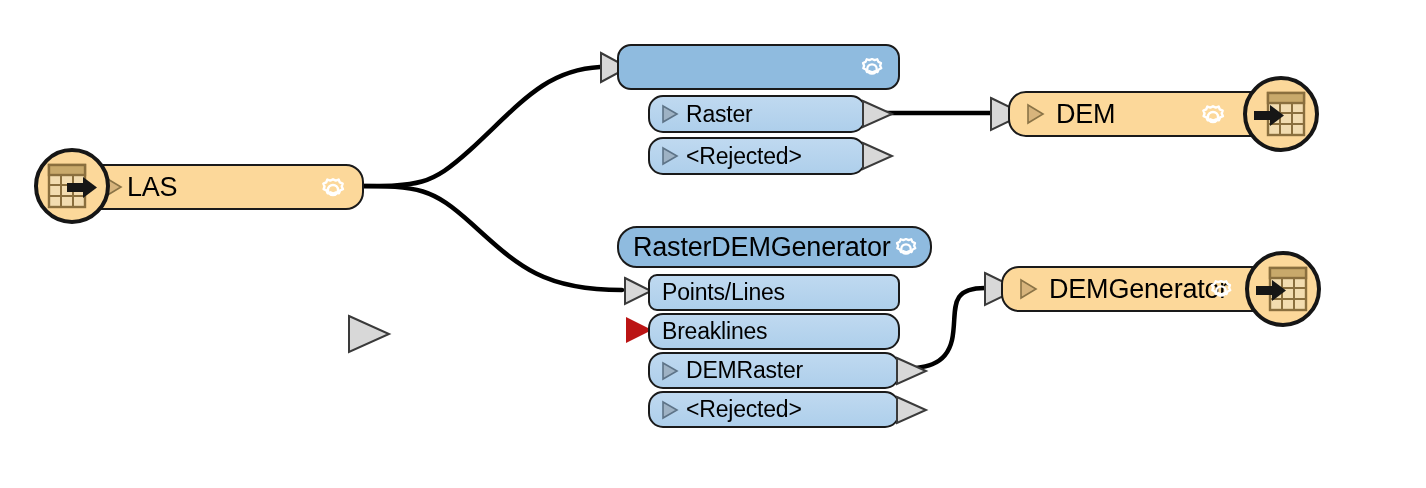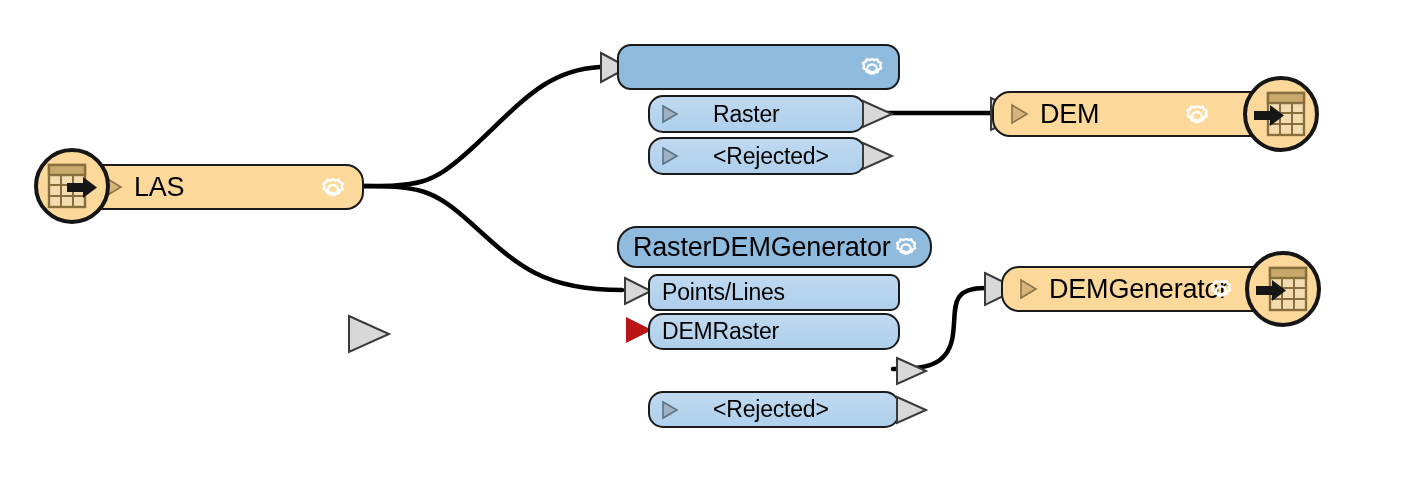--- a/index.html
+++ b/index.html
@@ -26,21 +26,21 @@
   .cap {
     position: absolute;
     box-sizing: border-box;
     border: 2.5px solid #1a1a1a;
     border-radius: 18px;
     display: flex;
     align-items: center;
   }
   .cap.orange { background: #fcd89a; }
   .cap.blue-head { background: #8fbbdf; }
-  .cap.blue-port { background: #b6d4ee; background-image: linear-gradient(180deg,#bfd9f0 0%, #aecfeb 100%); gap: 27px; }
+  .cap.blue-port { background: #b6d4ee; background-image: linear-gradient(180deg,#bfd9f0 0%, #aecfeb 100%); }
 
   .label {
     font-size: 27px;
     color: #000;
     line-height: 1;
     white-space: nowrap;
     letter-spacing: -0.2px;
   }
   .label.small {
     font-size: 23px;
@@ -82,21 +82,21 @@
 <div class="node" style="left:34px; top:148px; width:340px; height:76px;">
 
   <svg style="position:absolute; left:311px; top:164px;" width="50" height="44" viewBox="0 0 50 44">
     <polygon points="4,4 44,22 4,40" fill="#d8d8d8" stroke="#3a3a3a" stroke-width="2"></polygon>
   </svg>
 
   <div class="cap orange" style="left:50px; top:16px; width:280px; height:46px;">
     <svg class="tri" style="margin-left:16px;" width="22" height="24" viewBox="0 0 22 24">
       <polygon points="4,3 19,12 4,21" fill="#d7b47c" stroke="#8a7346" stroke-width="1.6"></polygon>
     </svg>
-    <span class="label" style="margin-left:10px;">LAS</span>
+    <span class="label" style="margin-left:3px;">LAS</span>
     <svg class="gear" style="position:absolute; right:14px; top:9px;" width="30" height="30" viewBox="0 0 32 32">
       <g fill="none" stroke="#ffffff" stroke-width="2.6" stroke-linejoin="round">
         <path d="M16 4.6 l3 1.3 3-1 1.3 3 3 1.3 -1 3 1.3 3 -3 1.3 -1.3 3 -3 -1 -3 1.3 -3 -1.3 -3 1 -1.3 -3 -3 -1.3 1 -3 -1.3 -3 3 -1.3 1.3 -3 3 1z"></path>
         <circle cx="16" cy="16" r="5.4"></circle>
       </g>
     </svg>
   </div>
 
   <div class="endcap" style="left:0px; top:0px;">
     <svg width="54" height="50" viewBox="0 0 54 50">
@@ -166,23 +166,29 @@
     <polygon points="3,3 29,16 3,29" fill="#d8d8d8" stroke="#3a3a3a" stroke-width="2"></polygon>
   </svg>
   <div class="cap blue-port" style="left:50px; top:50px; width:252px; height:37px; border-radius:9px;">
     <span class="label small" style="margin-left:12px;">Points/Lines</span>
   </div>
 
   <svg style="position:absolute; left:26px; top:90px;" width="34" height="34" viewBox="0 0 34 34">
     <polygon points="2,3 28,16 2,29" fill="#bb1414"></polygon>
   </svg>
   <div class="cap blue-port" style="left:50px; top:89px; width:252px; height:37px; border-radius:15px;">
-    <span class="label small" style="margin-left:12px;">DEMRaster</span>
-  </div>
-
+    <span class="label small" style="margin-left:12px;">Breaklines</span>
+  </div>
+
+  <div class="cap blue-port" style="left:50px; top:128px; width:252px; height:37px; border-radius:15px;">
+    <svg class="port-tri" width="20" height="22" viewBox="0 0 20 22">
+      <polygon points="3,3 17,11 3,19" fill="#9eb2c4" stroke="#5d7387" stroke-width="1.6"></polygon>
+    </svg>
+    <span class="label small">DEMRaster</span>
+  </div>
   <svg style="position:absolute; left:296px; top:131px;" width="40" height="34" viewBox="0 0 40 34">
     <polygon points="3,3 32,16 3,29" fill="#d8d8d8" stroke="#3a3a3a" stroke-width="2"></polygon>
   </svg>
 
   <div class="cap blue-port" style="left:50px; top:167px; width:252px; height:37px; border-radius:15px;">
     <svg class="port-tri" width="20" height="22" viewBox="0 0 20 22">
       <polygon points="3,3 17,11 3,19" fill="#9eb2c4" stroke="#5d7387" stroke-width="1.6"></polygon>
     </svg>
     <span class="label small">&lt;Rejected&gt;</span>
   </div>
@@ -190,21 +196,21 @@
     <polygon points="3,3 32,16 3,29" fill="#d8d8d8" stroke="#3a3a3a" stroke-width="2"></polygon>
   </svg>
 </div>
 
 <div class="node" style="left:988px; top:76px; width:340px; height:76px;">
 
   <svg style="position:absolute; left:0px; top:19px;" width="44" height="40" viewBox="0 0 44 40">
     <polygon points="3,3 36,19 3,35" fill="#d8d8d8" stroke="#3a3a3a" stroke-width="2"></polygon>
   </svg>
 
-  <div class="cap orange" style="left:4px; top:15px; width:280px; height:46px;">
+  <div class="cap orange" style="left:20px; top:15px; width:280px; height:46px;">
     <svg class="tri" style="margin-left:14px;" width="22" height="24" viewBox="0 0 22 24">
       <polygon points="4,3 19,12 4,21" fill="#d7b47c" stroke="#8a7346" stroke-width="1.6"></polygon>
     </svg>
     <span class="label" style="margin-left:10px;">DEM</span>
     <svg class="gear" style="position:absolute; right:58px; top:9px;" width="30" height="30" viewBox="0 0 32 32">
       <g fill="none" stroke="#ffffff" stroke-width="2.6" stroke-linejoin="round">
         <path d="M16 4.6 l3 1.3 3-1 1.3 3 3 1.3 -1 3 1.3 3 -3 1.3 -1.3 3 -3 -1 -3 1.3 -3 -1.3 -3 1 -1.3 -3 -3 -1.3 1 -3 -1.3 -3 3 -1.3 1.3 -3 3 1z"></path>
         <circle cx="16" cy="16" r="5.4"></circle>
       </g>
     </svg>

